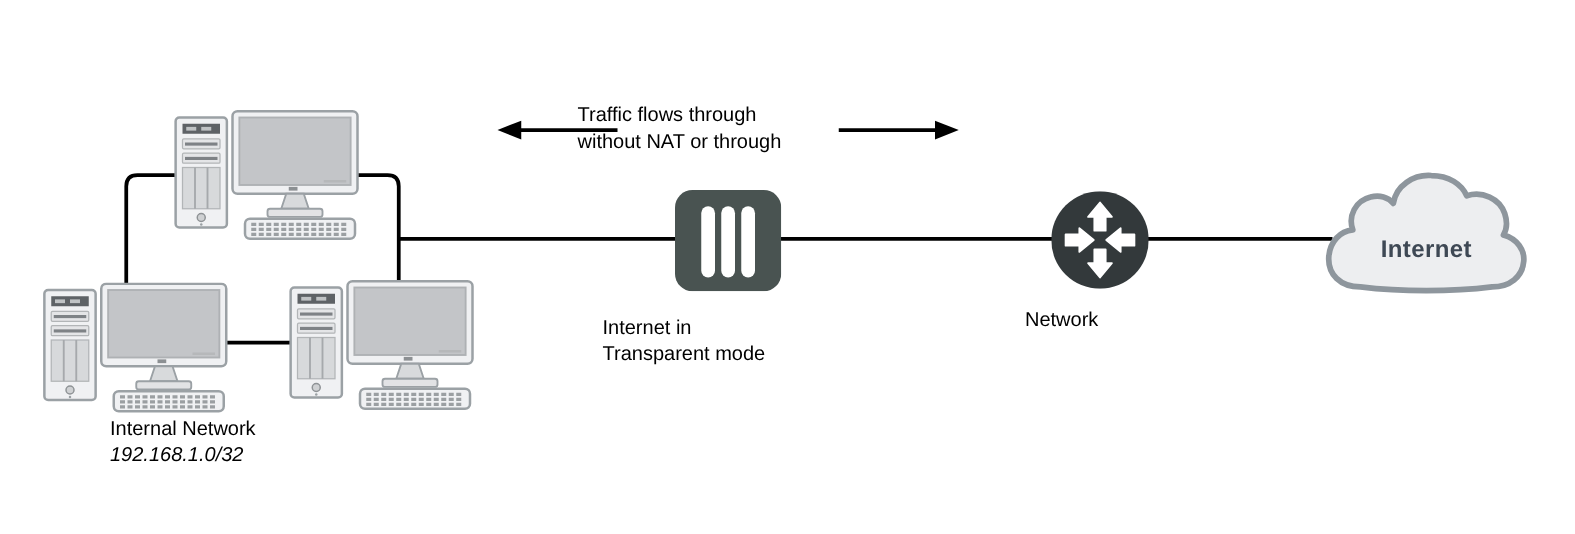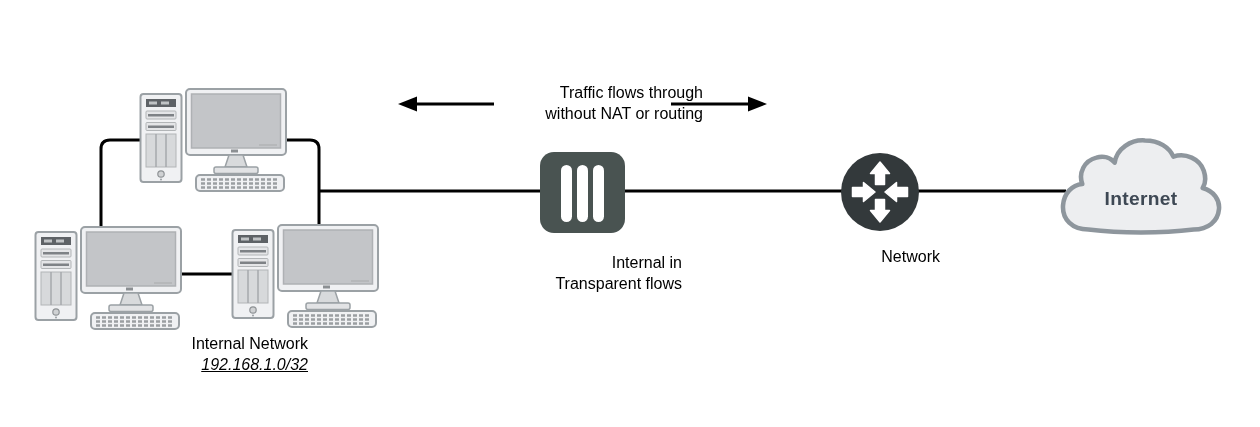--- a/index.html
+++ b/index.html
@@ -8,27 +8,27 @@
     width:1260px;height:427px;
     background:#ffffff;
     font-family:"Liberation Sans", sans-serif;
     overflow:hidden;
   }
   .layer{position:absolute;left:0;top:0;}
   .wire{stroke:#000000;stroke-width:3;fill:none;}
   .node{position:absolute;}
   .label{
     position:absolute;
-    text-align:right;
+    text-align:left;
     font-size:16px;
     line-height:21px;
     color:#000000;
     white-space:nowrap;
   }
-  .label .italic{font-style:italic;text-decoration:underline;}
+  .label .italic{font-style:italic;}
   
   .pc-body{fill:#f0f1f3;stroke:#9ba1a5;stroke-width:2;}
   .pc-screen{fill:#c3c5c8;stroke:#aeb1b4;stroke-width:1.5;}
   .pc-panel{fill:#e4e5e7;stroke:#b2b5b7;stroke-width:1;}
   .pc-slot{fill:#7e8286;}
   .pc-bay{fill:#d7d9db;stroke:#b2b5b7;stroke-width:1;}
   .pc-bay-line{stroke:#a6a9ac;stroke-width:1.5;}
   .pc-stand{fill:#d8dadc;stroke:#9ba1a5;stroke-width:1.5;}
   .pc-base{fill:#e2e3e5;stroke:#9ba1a5;stroke-width:1.5;}
   .pc-keys{stroke:#9b9fa2;stroke-width:2.5;stroke-dasharray:4 2;}
@@ -113,26 +113,26 @@
     </g>
   </svg>
 
   <svg class="node" style="left:1060px;top:136px" width="162" height="102" viewBox="0 0 160 100">
     <path d="M28,92 C12,92 2,82 3,68 C4,56 12,48 22,47 C18,36 24,24 36,21 C43,19 50,21 54,26 C56,12 70,3 84,4 C98,4 108,11 112,20 C124,16 138,22 142,34 C144,40 144,46 141,51 C152,54 158,63 157,72 C156,84 146,92 132,92 C100,96 60,96 28,92 Z" fill="#edeef0" stroke="#8e969d" stroke-width="4.5" stroke-linejoin="round"></path>
     <text x="80" y="68" text-anchor="middle" font-size="19" font-weight="bold" letter-spacing="0.3" fill="#3e4854">Internet</text>
   </svg>
 
   <div class="label" style="left:462px;top:82px;width:241px">
     <div>Traffic flows through</div>
-    <div>without NAT or routing</div>
+    <div>without NAT or through</div>
   </div>
 
   <div class="label" style="left:482px;top:252px;width:200px">
-    <div>Internal in</div>
-    <div>Transparent flows</div>
+    <div>Internet in</div>
+    <div>Transparent mode</div>
   </div>
 
   <div class="label" style="left:820px;top:246px;width:120px">
     <div>Network</div>
   </div>
 
   <div class="label" style="left:88px;top:333px;width:220px">
     <div>Internal Network</div>
     <div class="italic">192.168.1.0/32</div>
   </div>

